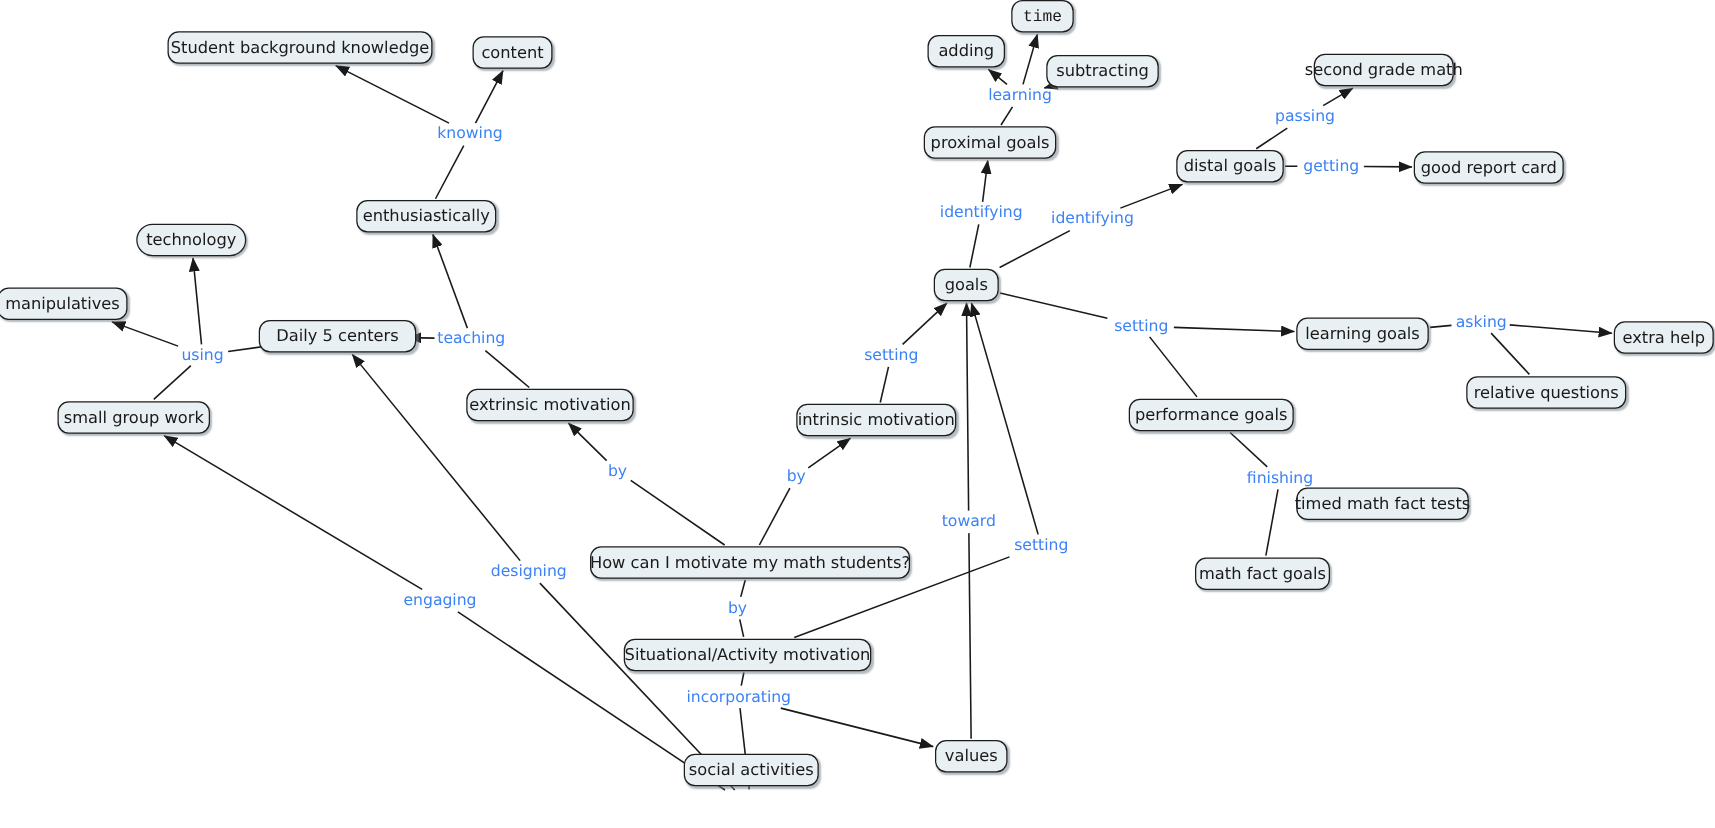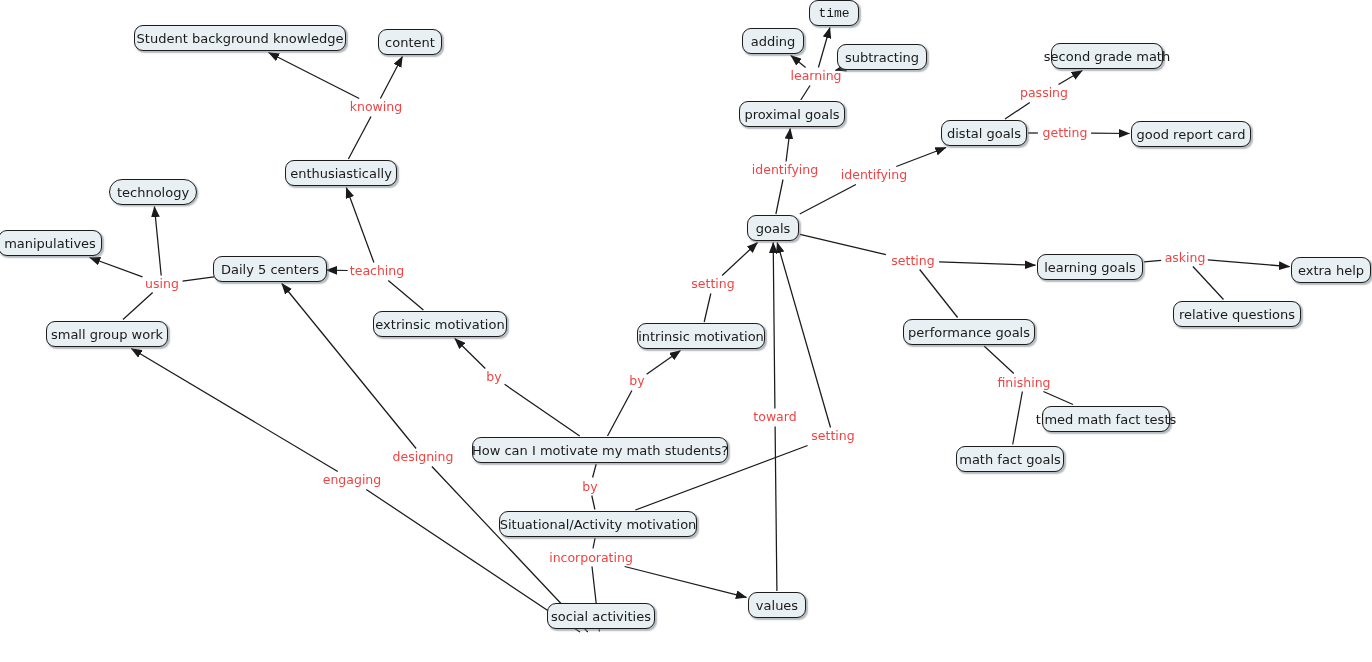--- a/index.html
+++ b/index.html
@@ -37,21 +37,21 @@
     align-items: center;
     justify-content: center;
     padding: 0 10px;
     height: 26px;
     box-shadow: 1.5px 1.5px 1.4px rgba(120,130,136,0.55);
     transform: translate(-50%, -50%);
     cursor: default;
   }
   .link-label {
     position: absolute;
-    color: #ef4444;
+    color: #3b82f6;
     font-size: 12.5px;
     line-height: 1;
     white-space: nowrap;
     background: transparent;
     transform: translate(-50%, -50%);
     cursor: default;
   }
 </style>
 </head>
 <body>
@@ -123,29 +123,29 @@
       <div class="node" style="left: 773px; top: 41px; width: 62px;">adding</div>
       <div class="node" style="left: 882px; top: 57px; width: 90px;">subtracting</div>
       <div class="node" style="left: 1107px; top: 56px; width: 112px;">second grade math</div>
       <div class="node" style="left: 792px; top: 114px; width: 106px;">proximal goals</div>
       <div class="node" style="left: 984px; top: 133px; width: 86px;">distal goals</div>
       <div class="node" style="left: 1191px; top: 134px; width: 120px;">good report card</div>
       <div class="node" style="left: 153px; top: 192px; width: 88px; border-radius: 13px;">technology</div>
       <div class="node" style="left: 341px; top: 173px; width: 112px;">enthusiastically</div>
       <div class="node" style="left: 773px; top: 228px; width: 52px;">goals</div>
       <div class="node" style="left: 50px; top: 243px; width: 104px;">manipulatives</div>
-      <div class="node" style="left: 270px; top: 269px; width: 114px; text-align: right;">Daily 5 centers</div>
+      <div class="node" style="left: 270px; top: 269px; width: 126px; text-align: right;">Daily 5 centers</div>
       <div class="node" style="left: 1090px; top: 267px; width: 106px;">learning goals</div>
       <div class="node" style="left: 1331px; top: 270px; width: 80px;">extra help</div>
       <div class="node" style="left: 1237px; top: 314px; width: 128px;">relative questions</div>
       <div class="node" style="left: 440px; top: 324px; width: 134px;">extrinsic motivation</div>
       <div class="node" style="left: 107px; top: 334px; width: 122px;">small group work</div>
       <div class="node" style="left: 969px; top: 332px; width: 132px;">performance goals</div>
       <div class="node" style="left: 701px; top: 336px; width: 128px;">intrinsic motivation</div>
-      <div class="node" style="left: 1106px; top: 419px; width: 128px;">timed math fact tests</div>
+      <div class="node" style="left: 1106px; top: 403px; width: 138px;">timed math fact tests</div>
       <div class="node" style="left: 600px; top: 450px; width: 256px;">How can I motivate my math students?</div>
       <div class="node" style="left: 1010px; top: 459px; width: 108px;">math fact goals</div>
       <div class="node" style="left: 598px; top: 524px; width: 198px;">Situational/Activity motivation</div>
       <div class="node" style="left: 777px; top: 605px; width: 58px;">values</div>
       <div class="node" style="left: 601px; top: 616px; width: 108px;">social activities</div>
     </div>
   <div id="labels-group">
       <div class="link-label" style="left: 376px; top: 107px;">knowing</div>
       <div class="link-label" style="left: 816px; top: 76px;">learning</div>
       <div class="link-label" style="left: 1044px; top: 93px;">passing</div>

